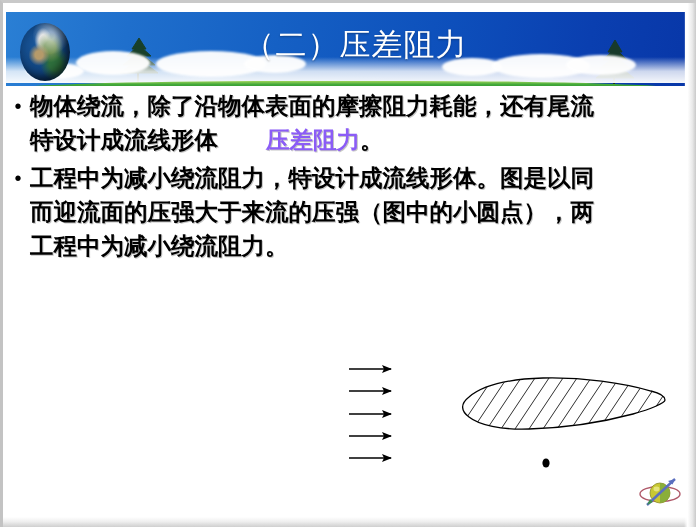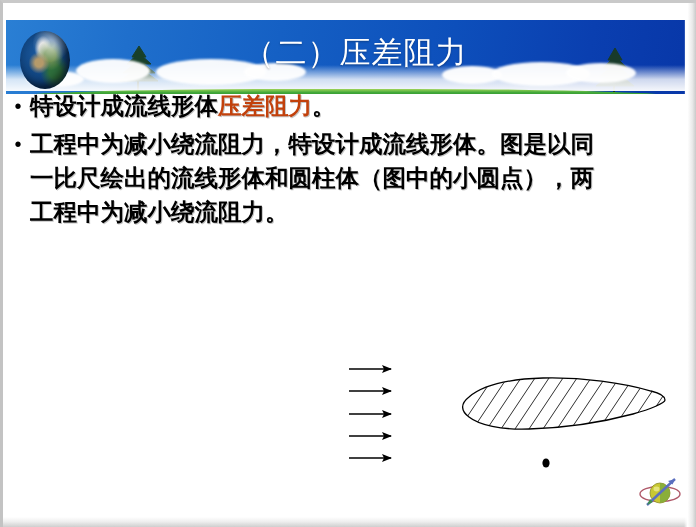--- a/index.html
+++ b/index.html
@@ -39,21 +39,21 @@
     position: absolute;
     left: 0; bottom: 0;
     width: 696px; height: 10px;
     background: linear-gradient(to bottom, rgba(255,255,255,0) 0%, #efefef 45%, #cfcfcf 100%);
   }
 
   
   #banner {
     position: absolute;
     left: 3px;
-    top: 17px;
+    top: 9px;
     width: 679px;
     height: 79px;
     overflow: hidden;
     background: linear-gradient(100deg, #2a7fd4 0%, #1f6fcc 18%, #1560c4 40%, #0d4fbb 65%, #0a3fb0 85%, #0837a8 100%);
   }
   
   .cloud {
     position: absolute;
     background: #ffffff;
     border-radius: 50%;
@@ -149,21 +149,21 @@
     flex: 1;
     color: #000000;
     font-size: 23.5px;
     line-height: 34px;
     letter-spacing: 0px;
     font-family: "Liberation Serif", "DejaVu Serif", serif;
     font-weight: bold;
     text-shadow: 1px 1px 0 rgba(150,150,150,0.55);
   }
   .bullet-body .line { white-space: nowrap; }
-  .hl-red { color: #c2410c; }
+  .hl-red { color: #8b5cf6; margin-left: 48px; }
 
   
   #diagram {
     position: absolute;
     left: 330px;
     top: 350px;
     width: 360px;
     height: 140px;
   }
   #diagram svg { display: block; }
@@ -219,29 +219,30 @@
     <div id="globe"></div>
 
     <div id="title">（二）压差阻力</div>
   </div>
 
   <div id="content">
 
     <div class="bullet-row">
       <div class="bullet-mark">•</div>
       <div class="bullet-body">
+        <div class="line"><span>物体绕流，除了沿物体表面的摩擦阻力耗能，还有尾流</span></div>
         <div class="line"><span>特设计成流线形体</span><span class="hl-red">压差阻力</span><span>。</span></div>
       </div>
     </div>
 
     <div class="bullet-row" style="margin-top:4px;">
       <div class="bullet-mark">•</div>
       <div class="bullet-body">
         <div class="line"><span>工程中为减小绕流阻力，特设计成流线形体。图是以同</span></div>
-        <div class="line"><span>一比尺绘出的流线形体和圆柱体（图中的小圆点），两</span></div>
+        <div class="line"><span>而迎流面的压强大于来流的压强（图中的小圆点），两</span></div>
         <div class="line"><span>工程中为减小绕流阻力。</span></div>
       </div>
     </div>
   </div>
 
   <div id="diagram">
     <svg width="360" height="140" viewBox="0 0 360 140">
       <defs>
         <marker id="ah" markerWidth="10" markerHeight="8" refX="9" refY="4" orient="auto" markerUnits="userSpaceOnUse">
           <path d="M0,0 L10,4 L0,8 L2,4 Z" fill="#000000"></path>

